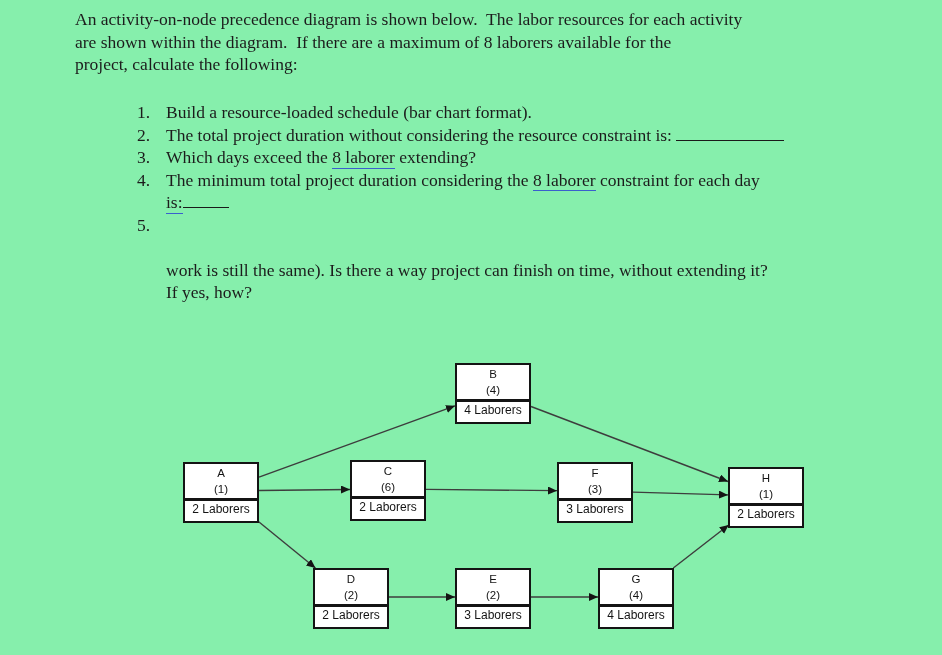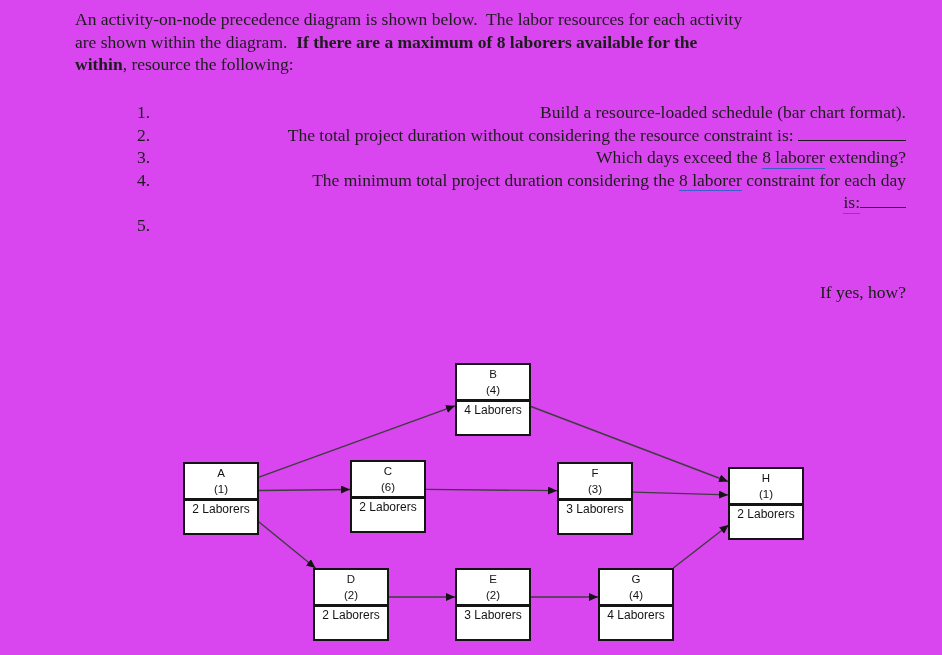--- a/index.html
+++ b/index.html
@@ -1,77 +1,77 @@
 <!DOCTYPE html>
 <html><head>
 <meta charset="utf-8">
 <style>
   html,body{margin:0;padding:0;background:#ffffff;}
   .page{
-    position:relative;width:942px;height:655px;background:#d946ef;
+    position:relative;width:942px;height:655px;background:#86efac;
     font-family:"Liberation Serif", serif;color:#1c1c1c;overflow:hidden;
   }
   .intro{
     position:absolute;left:75px;top:8px;width:830px;
     font-size:17.5px;line-height:22.5px;white-space:pre-wrap;
   }
   .questions{
     position:absolute;left:137px;top:101px;width:780px;
     font-size:17.5px;line-height:22.5px;
   }
   .question{display:flex;}
   .q-num{width:29px;flex:none;}
-  .q-text{white-space:pre-wrap;width:740px;text-align:right;}
-  .b{font-weight:bold;}
+  .q-text{white-space:pre-wrap;width:740px;}
+  .b{font-weight:normal;}
   .i{}
   .u{border-bottom:1.6px solid #3a5fcd;padding-bottom:0.5px;}
   .blank{
     display:inline-block;border-bottom:1.6px solid #1a1a1a;height:0.05em;
     vertical-align:baseline;
   }
   .diagram{position:absolute;left:0;top:0;width:942px;height:655px;}
   .edges{position:absolute;left:0;top:0;}
   .node{
     position:absolute;width:76px;text-align:center;
     font-family:"Liberation Sans", sans-serif;color:#141414;
   }
   .node-top{
     box-sizing:border-box;border:2px solid #141414;background:#fff;
     height:38px;padding-top:2px;font-size:11.5px;line-height:15.5px;
   }
   .node-bottom{
     box-sizing:border-box;border:2px solid #141414;background:#fff;
-    margin-top:-1px;height:36px;font-size:12px;line-height:17px;
+    margin-top:-1px;height:24px;font-size:12px;line-height:17px;
   }
 </style>
 </head>
 <body>
 
 <div class="page">
-  <div class="intro" id="intro"><span>An activity-on-node precedence diagram is shown below.  The labor resources for each activity</span><br><span>are shown within the diagram.  </span><span class="b">If there are a maximum of 8 laborers available for the</span><br><span class="b">within</span><span>, resource the following:</span></div>
+  <div class="intro" id="intro"><span>An activity-on-node precedence diagram is shown below.  The labor resources for each activity</span><br><span>are shown within the diagram.  </span><span class="b">If there are a maximum of 8 laborers available for the</span><br><span class="b">project</span><span>, calculate the following:</span></div>
   <div class="questions" id="questions">
       <div class="question">
         <span class="q-num">1.</span>
         <div class="q-text"><span>Build a resource-loaded schedule (bar chart format).</span></div>
       </div>
       <div class="question">
         <span class="q-num">2.</span>
         <div class="q-text"><span>The total project duration </span><span class="i">without</span><span> considering the resource constraint is: </span><span class="blank" style="width: 108px;"></span></div>
       </div>
       <div class="question">
         <span class="q-num">3.</span>
         <div class="q-text"><span>Which days exceed the </span><span class="u" style="border-bottom-color: rgb(58, 95, 205);">8 laborer</span><span> extending?</span></div>
       </div>
       <div class="question">
         <span class="q-num">4.</span>
         <div class="q-text"><span>The minimum total project duration considering the </span><span class="u" style="border-bottom-color: rgb(58, 95, 205);">8 laborer</span><span> constraint for each day</span><br><span class="u" style="border-bottom-color: rgb(58, 95, 205); margin-top: 20px;">is:</span><span class="blank" style="width: 46px;"></span></div>
       </div>
       <div class="question">
         <span class="q-num">5.</span>
-        <div class="q-text"><br><br><br><span>If yes, how?</span></div>
+        <div class="q-text"><br><br><span>work is still the same). Is there a way project can finish on time, without extending it?</span><br><span>If yes, how?</span></div>
       </div>
     </div>
   <div class="diagram" id="diagram">
     <svg class="edges" id="edges" width="942" height="655">
       <defs>
         <marker id="arrow" markerUnits="userSpaceOnUse" markerWidth="12" markerHeight="10" refX="9" refY="4" orient="auto">
           <path d="M0,0 L9,4 L0,8 z" fill="#141414"></path>
         </marker>
       </defs>
     <line x1="259" y1="477.16911764705884" x2="455" y2="405.83088235294116" stroke="#3d3d3d" stroke-width="1.4" marker-end="url(#arrow)"></line>

